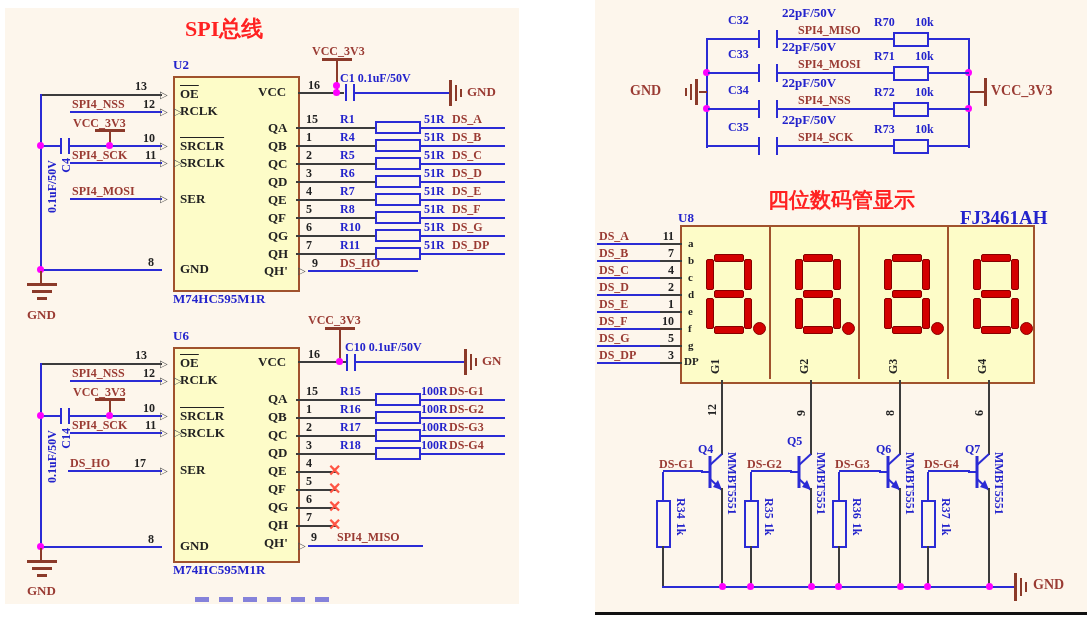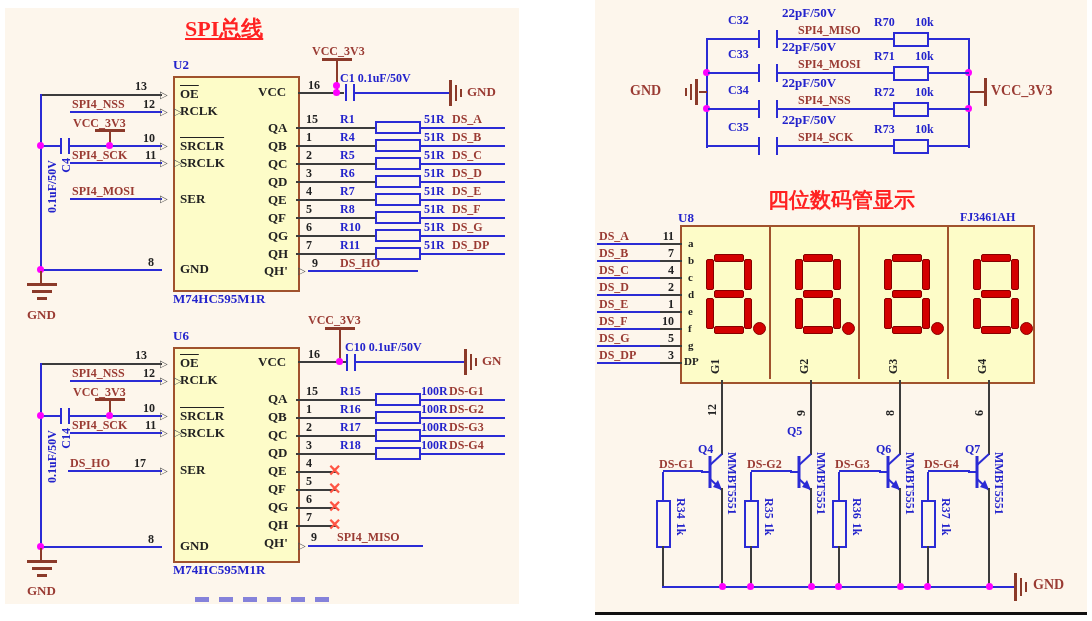--- a/index.html
+++ b/index.html
@@ -33,21 +33,21 @@
   .frag{position:absolute;background:repeating-linear-gradient(90deg,#2323cc 0 14px,transparent 14px 24px);opacity:.55;}
 </style>
 </head>
 <body>
 
 <div id="page">
 
   <div class="panel" style="left:5px;top:8px;width:514px;height:596px;">
   </div>
 
-  <div class="title" style="left:185px;top:14px;text-decoration:underline;">SPI总线</div>
+  <div class="title" style="left:185px;top:14px;">SPI总线</div>
 
   <div class="des" style="left:173px;top:58px;font-size:13px;">U2</div>
   <div class="chip" style="left:173px;top:76px;width:123px;height:212px;"></div>
   <div class="des" style="left:173px;top:292px;font-size:13px;">M74HC595M1R</div>
 
   <div class="pname ov" style="left:180px;top:87px;">OE</div>
   <div class="pname" style="left:180px;top:104px;">RCLK</div>
   <div class="pname ov" style="left:180px;top:139px;">SRCLR</div>
   <div class="pname" style="left:180px;top:156px;">SRCLK</div>
   <div class="pname" style="left:180px;top:192px;">SER</div>
@@ -388,21 +388,21 @@
       <div class="w" style="left:929px;top:145px;width:40px;height:2px;"></div>
       <div class="des" style="left:728px;top:121px;">C35</div>
       <div class="des" style="left:782px;top:113px;font-size:13px;">22pF/50V</div>
       <div class="net" style="left:798px;top:131px;">SPI4_SCK</div>
       <div class="des" style="left:874px;top:123px;">R73</div>
       <div class="des" style="left:915px;top:123px;">10k</div>
   </div>
 
   <div class="title" style="left:768px;top:186px;font-size:21px;">四位数码管显示</div>
   <div class="des" style="left:678px;top:211px;font-size:13px;">U8</div>
-  <div class="des" style="left:960px;top:211px;font-size:12px;">FJ3461AH</div>
+  <div class="des" style="left:960px;top:211px;font-size:19px;">FJ3461AH</div>
   <div class="chip" style="left:680px;top:225px;width:351px;height:155px;"></div>
   <div class="a" style="left:769px;top:226px;width:2px;height:153px;background:#a0522d;"></div>
   <div class="a" style="left:858px;top:226px;width:2px;height:153px;background:#a0522d;"></div>
   <div class="a" style="left:947px;top:226px;width:2px;height:153px;background:#a0522d;"></div>
 
   <div>
     <div class="w" style="left:597px;top:243px;width:63px;height:2px;"></div>
       <div class="d" style="left:660px;top:243px;width:22px;height:2px;"></div>
       <div class="net" style="left:599px;top:230px;">DS_A</div>
       <div class="pin" style="left:650px;top:230px;width:24px;text-align:right;">11</div>
@@ -510,21 +510,21 @@
     </svg>
   <div class="des vt" style="left:725px;top:452px;height:110px;">MMBT5551</div>
   <div class="net" style="left:659px;top:458px;">DS-G1</div>
   <div class="w" style="left:663px;top:470px;width:40px;height:2px;"></div>
   <div class="w" style="left:662px;top:472px;width:2px;height:28px;"></div>
   <div class="res" style="left:656px;top:500px;width:11px;height:44px;"></div>
   <div class="vt a" style="left:672px;top:498px;height:62px;"><span class="des" style="position:static;">R34</span>&nbsp;<span class="des" style="position:static;">1k</span></div>
   <div class="d" style="left:662px;top:546px;width:2px;height:42px;"></div>
   <div class="d" style="left:721px;top:488px;width:2px;height:100px;"></div>
 
-  <div class="des" style="left:787px;top:425px;">Q5</div>
+  <div class="des" style="left:787px;top:435px;">Q5</div>
   <svg class="a" style="left:790px;top:449px;" width="30" height="46">
       <line x1="0" y1="23" x2="9" y2="23" stroke="#2b2bd5" stroke-width="2"></line>
       <line x1="9" y1="7" x2="9" y2="39" stroke="#2b2bd5" stroke-width="3"></line>
       <line x1="9" y1="16" x2="21" y2="5" stroke="#2b2bd5" stroke-width="2"></line>
       <line x1="9" y1="30" x2="21" y2="41" stroke="#2b2bd5" stroke-width="2"></line>
       <polygon points="21,41 12,38 17,31" fill="#2b2bd5"></polygon>
     </svg>
   <div class="des vt" style="left:814px;top:452px;height:110px;">MMBT5551</div>
   <div class="net" style="left:747px;top:458px;">DS-G2</div>
   <div class="w" style="left:751px;top:470px;width:41px;height:2px;"></div>

